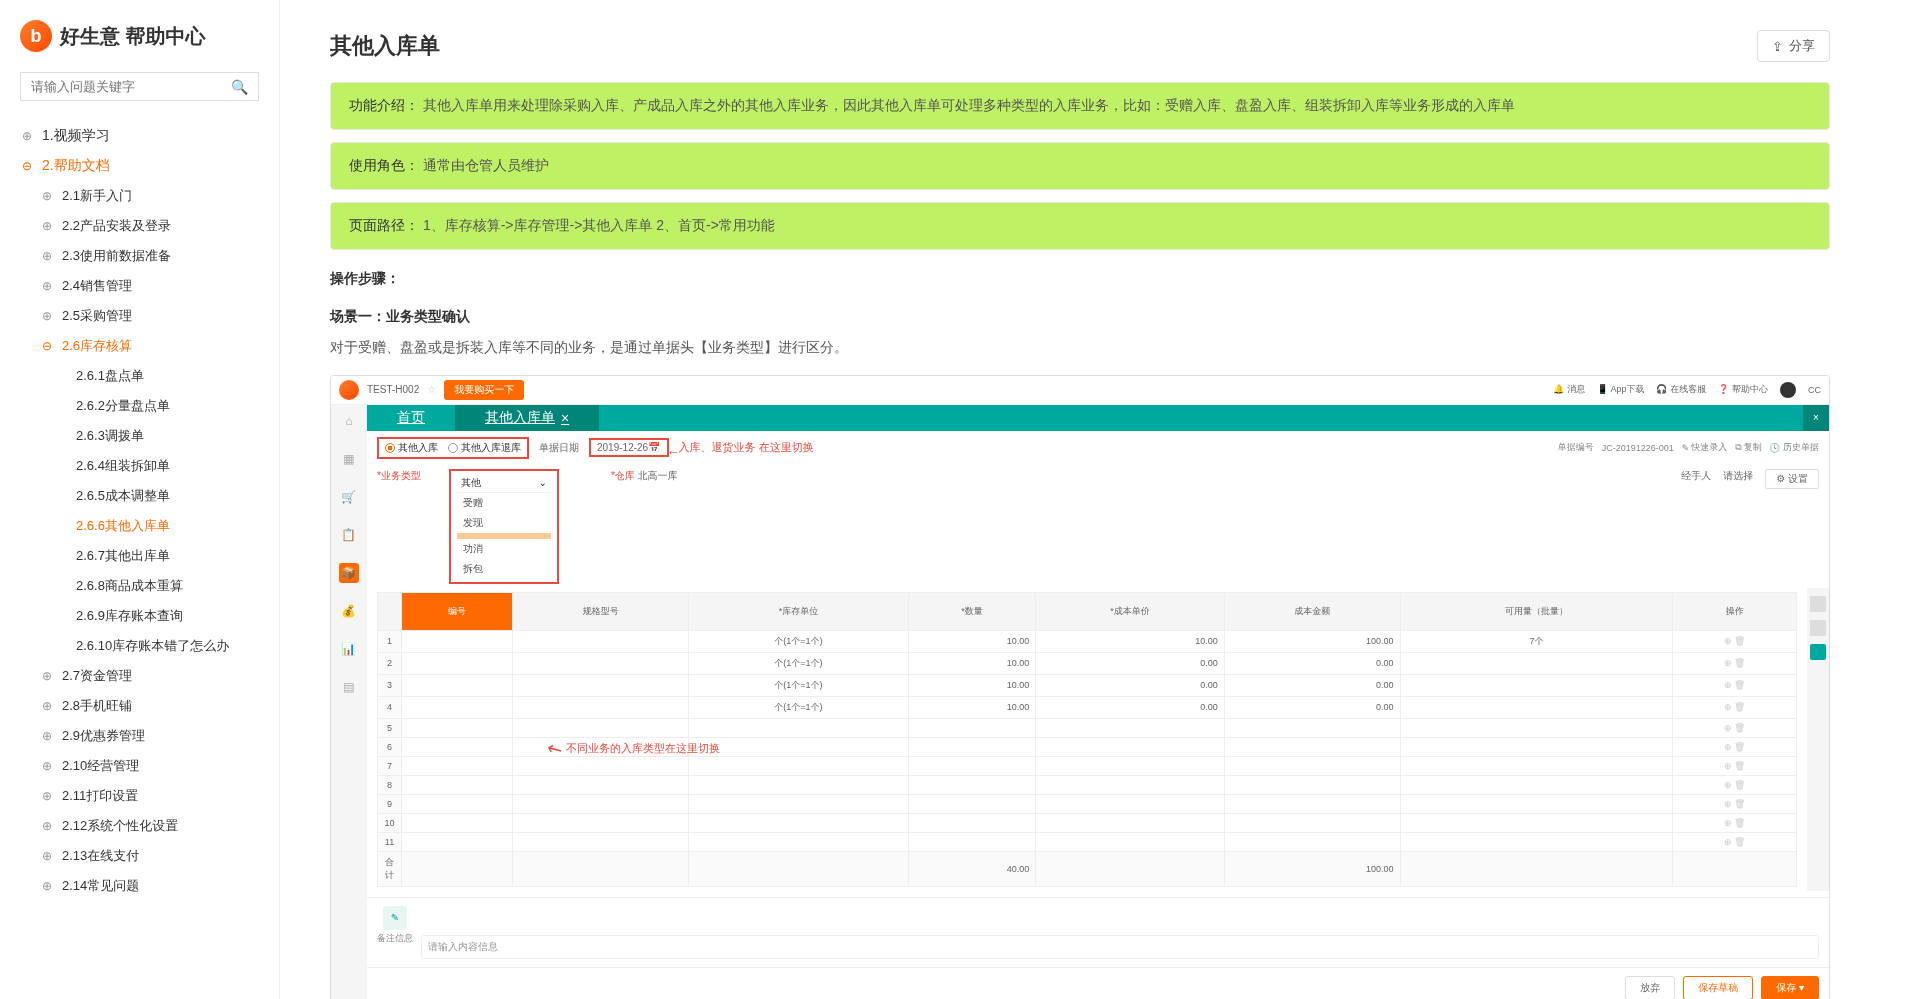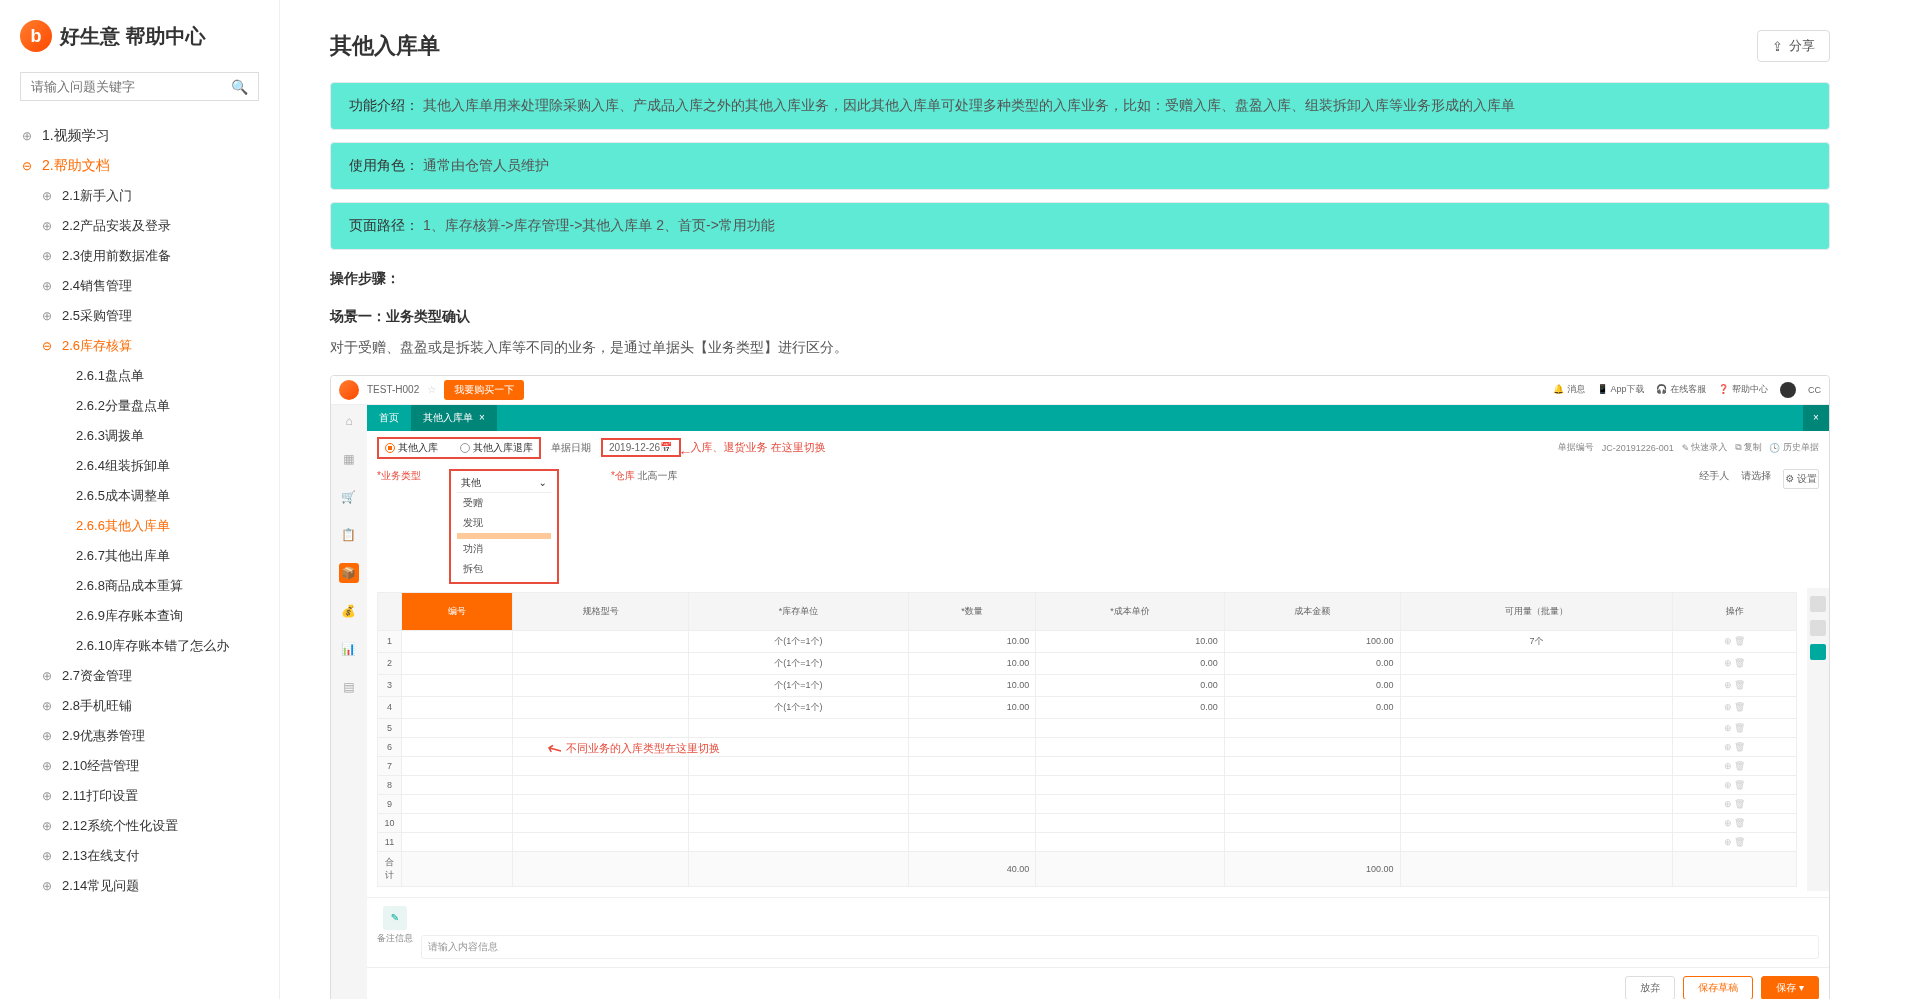--- a/index.html
+++ b/index.html
@@ -27,21 +27,21 @@
 .nav-sub2 .nav-leaf.active { color: #ff6a00; }
 
 .plus-icon { color: #999; font-size: 12px; }
 .minus-icon { color: #ff6a00; font-size: 12px; }
 
 .main { flex: 1; padding: 30px 50px; max-width: 1600px; }
 .page-head { display: flex; justify-content: space-between; align-items: center; margin-bottom: 20px; }
 .page-title { font-size: 22px; font-weight: 600; color: #333; }
 .share-btn { border: 1px solid #ddd; background: #fff; padding: 6px 14px; border-radius: 4px; font-size: 13px; cursor: pointer; display: inline-flex; align-items: center; gap: 6px; color: #555; }
 
-.info-box { border: 1px solid #e8e8e8; border-radius: 4px; padding: 14px 18px; margin-bottom: 12px; background: #5eead4; font-size: 14px; color: #555; }
+.info-box { border: 1px solid #e8e8e8; border-radius: 4px; padding: 14px 18px; margin-bottom: 12px; background: #bef264; font-size: 14px; color: #555; }
 .info-box .label { color: #333; }
 
 .section-title { font-size: 14px; font-weight: 600; margin: 20px 0 10px; color: #333; }
 .section-text { font-size: 14px; color: #555; margin-bottom: 10px; line-height: 1.7; }
 
 .screenshot { border: 1px solid #ddd; border-radius: 4px; overflow: hidden; margin: 15px 0 25px; background: #fff; font-size: 10px; }
 
 .ss-top { background: #fff; display: flex; align-items: center; padding: 4px 8px; gap: 8px; border-bottom: 1px solid #eee; }
 .ss-logo { width: 20px; height: 20px; border-radius: 50%; background: linear-gradient(135deg,#ff7e2e,#ff4800); }
 .ss-testid { font-size: 10px; color: #666; }
@@ -50,26 +50,26 @@
 .ss-top-right { margin-left: auto; display: flex; gap: 12px; align-items: center; font-size: 9px; color: #666; }
 .ss-avatar { width: 16px; height: 16px; border-radius: 50%; background: #333; }
 
 .ss-body { display: flex; }
 .ss-leftnav { width: 36px; background: #f5f5f5; display: flex; flex-direction: column; align-items: center; padding-top: 6px; gap: 18px; }
 .ss-leftnav-item { width: 20px; height: 20px; display: flex; align-items: center; justify-content: center; color: #aaa; font-size: 12px; }
 .ss-leftnav-item.active { background: #ff6a00; color: #fff; border-radius: 3px; }
 
 .ss-content { flex: 1; }
 .ss-tabs { background: #00a99d; display: flex; align-items: center; height: 26px; }
-.ss-tab { padding: 0 12px; height: 100%; display: flex; align-items: center; color: #fff; font-size: 10px; gap: 6px; }
+.ss-tab { padding: 0 30px; height: 100%; display: flex; align-items: center; color: #fff; font-size: 14px; gap: 6px; text-decoration: underline; }
 .ss-tab.active { background: #008579; }
 .ss-close-all { margin-left: auto; background: #008579; color: #fff; width: 26px; height: 26px; display: flex; align-items: center; justify-content: center; }
 
 .ss-form-row { display: flex; align-items: center; padding: 6px 10px; gap: 10px; background: #fff; }
-.ss-radio-group { border: 2px solid #e74c3c; padding: 2px 6px; display: inline-flex; gap: 22px; font-size: 10px; }
+.ss-radio-group { border: 2px solid #e74c3c; padding: 2px 6px; display: inline-flex; gap: 10px; font-size: 10px; }
 .ss-radio { display: inline-flex; align-items: center; gap: 3px; }
 .ss-radio-dot { width: 10px; height: 10px; border-radius: 50%; border: 1px solid #999; display: inline-block; }
 .ss-radio.checked .ss-radio-dot { border-color: #ff6a00; background: radial-gradient(circle,#ff6a00 40%,transparent 45%); }
 .ss-date-box { border: 2px solid #e74c3c; padding: 2px 6px; font-size: 10px; color: #666; display: inline-flex; align-items: center; position: relative; }
 .ss-red-annot { color: #e74c3c; font-size: 11px; }
 .ss-form-right { margin-left: auto; display: flex; gap: 8px; align-items: center; font-size: 9px; color: #888; }
 .ss-linkbtn { color: #888; display: inline-flex; align-items: center; gap: 2px; }
 
 .ss-form-row2 { display: flex; align-items: center; padding: 4px 10px; gap: 12px; font-size: 10px; color: #666; }
 .ss-dropdown-box { border: 2px solid #e74c3c; padding: 3px 6px; min-width: 110px; display: flex; flex-direction: column; position: relative; margin-left: 16px; }
@@ -295,21 +295,21 @@
                 <div class="ss-dd-item">受赠</div>
                 <div class="ss-dd-item">发现</div>
                 <div class="ss-dd-item hl"></div>
                 <div class="ss-dd-item">功消</div>
                 <div class="ss-dd-item">拆包</div>
               </div>
             </div>
             <span style="margin-left:40px"><span style="color:#e74c3c">*仓库</span> <span>北高一库</span></span>
             <span style="margin-left:auto">经手人</span>
             <span>请选择</span>
-            <span style="border:1px solid #ddd;padding:2px 1px;border-radius:2px">⚙ <span>设置</span></span>
+            <span style="border:1px solid #ddd;padding:2px 10px;border-radius:2px">⚙ <span>设置</span></span>
           </div>
 
           <div style="display:flex;">
             <div style="flex:1;position:relative;">
               <table class="ss-table">
                 <thead>
                   <tr>
                     <th></th>
                     <th style="background:#ff6a00;color:#fff">编号</th>
                     <th>规格型号</th>

